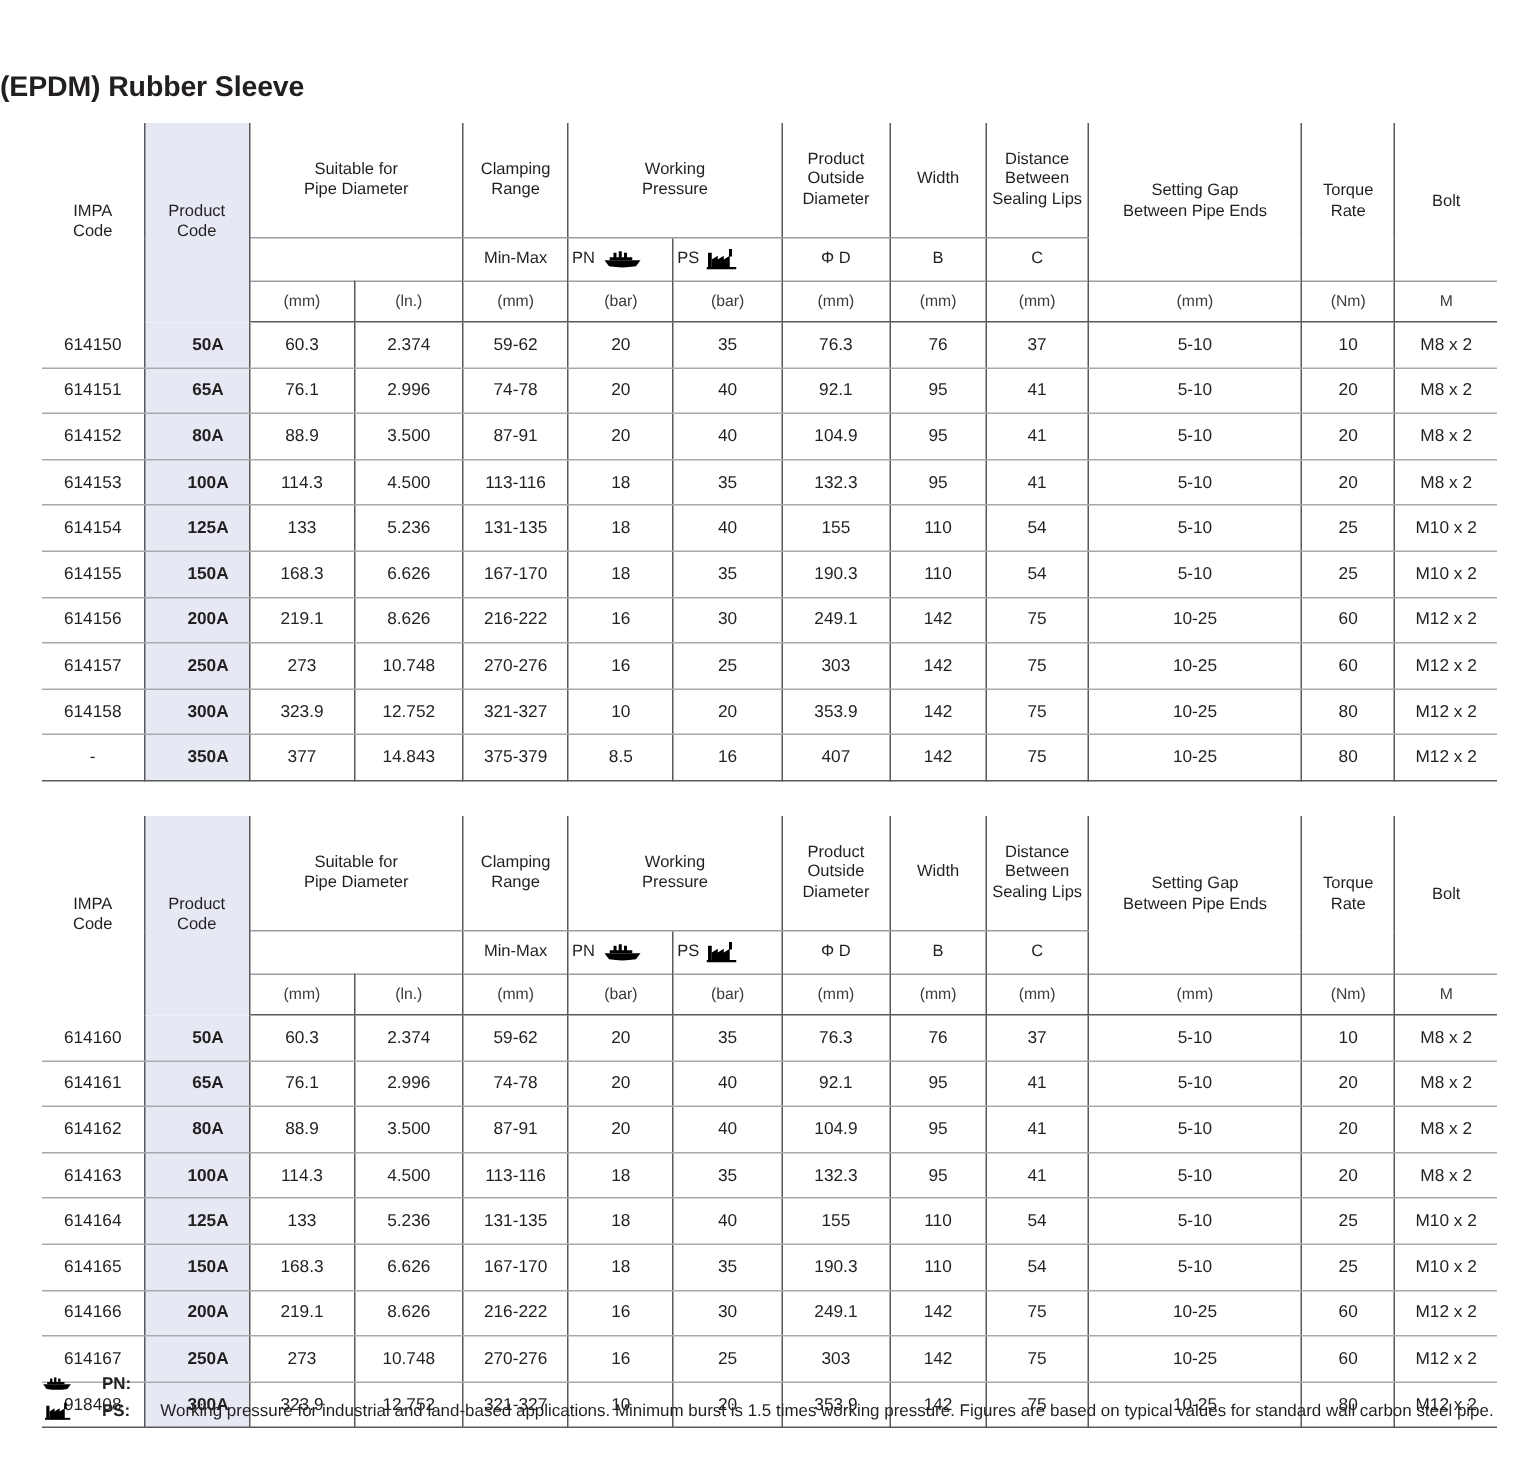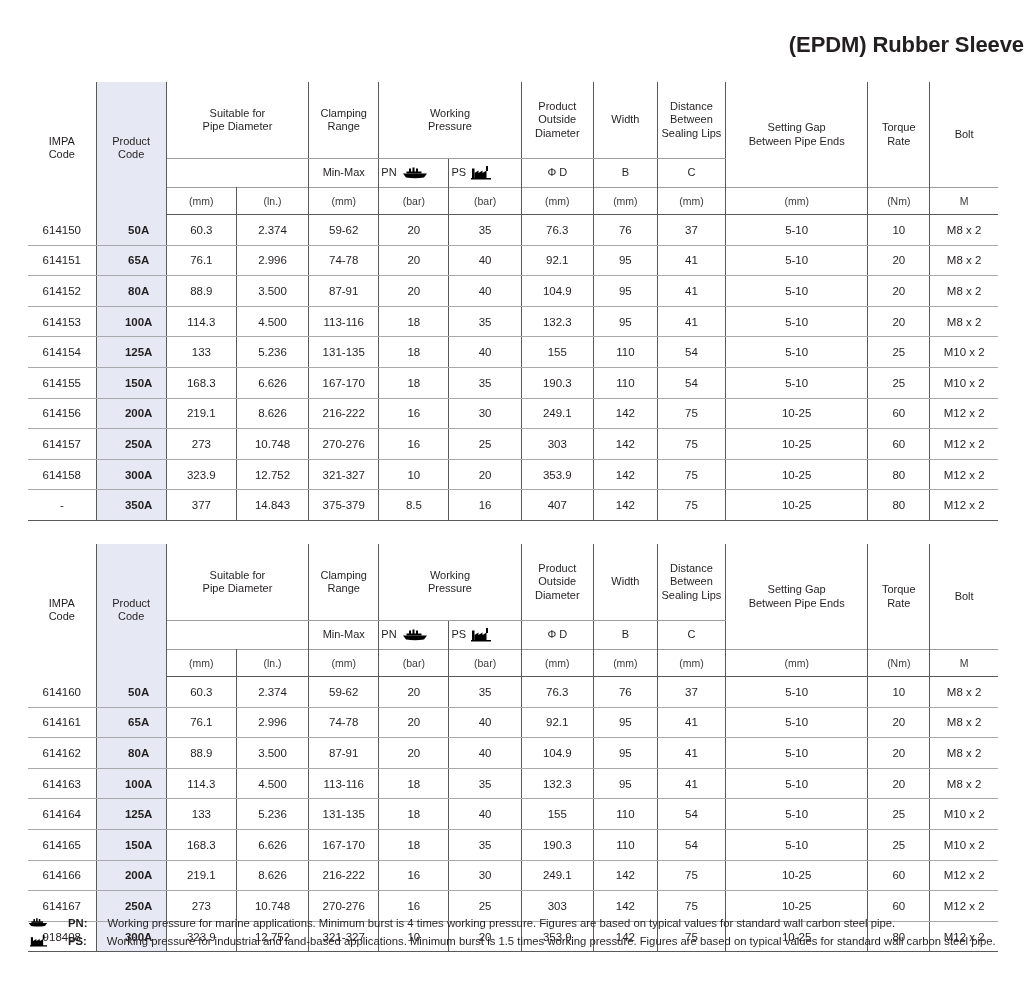--- a/index.html
+++ b/index.html
@@ -16,25 +16,26 @@
   }
   .page {
     position: relative;
     width: 1024px;
     height: 985px;
     box-sizing: border-box;
   }
 
   
   .sheet-title {
-    text-align: right;
-    font-size: 22px;
+    text-align: left;
+    font-size: 19px;
     font-weight: bold;
     color: #231f20;
     letter-spacing: -0.1px;
+    margin-top: 16px;
   }
   .title-epdm { position: absolute; left: 0; top: 32px; width: 1024px; }
   .title-nbr  { position: absolute; left: 0; top: 494px; width: 1024px; }
 
   
   .spec-table {
     position: absolute;
     left: 28px;
     width: 970px;
     border-collapse: collapse;
@@ -678,21 +679,20 @@
         <span class="note-ico">
           <svg width="22" height="11" viewBox="0 0 52 24" aria-hidden="true">
             <rect x="14" y="3" width="4" height="7" fill="#000"></rect>
             <rect x="21" y="1" width="4" height="9" fill="#000"></rect>
             <rect x="28" y="3" width="4" height="7" fill="#000"></rect>
             <rect x="9" y="9" width="30" height="4" fill="#000"></rect>
             <path d="M2 13 H50 L44 21 Q26 24 8 21 Z" fill="#000"></path>
           </svg>
         </span>
         <span class="note-tag">PN:</span>
-        <span class="note-txt"> Working pressure for marine applications. Minimum burst is 4 times working pressure. Figures are based on typical values for standard wall carbon steel pipe.</span>
       </div>
       <div class="note-line">
         <span class="note-ico">
           <svg width="17" height="12" viewBox="0 0 40 28" aria-hidden="true">
             <rect x="2" y="5" width="5" height="21" fill="#000"></rect>
             <rect x="30" y="0" width="4" height="10" fill="#000"></rect>
             <path d="M7 14 L15 9 L15 14 L23 9 L23 14 L31 9 L31 26 L7 26 Z" fill="#000"></path>
             <rect x="0" y="24" width="40" height="3" fill="#000"></rect>
           </svg>
         </span>

